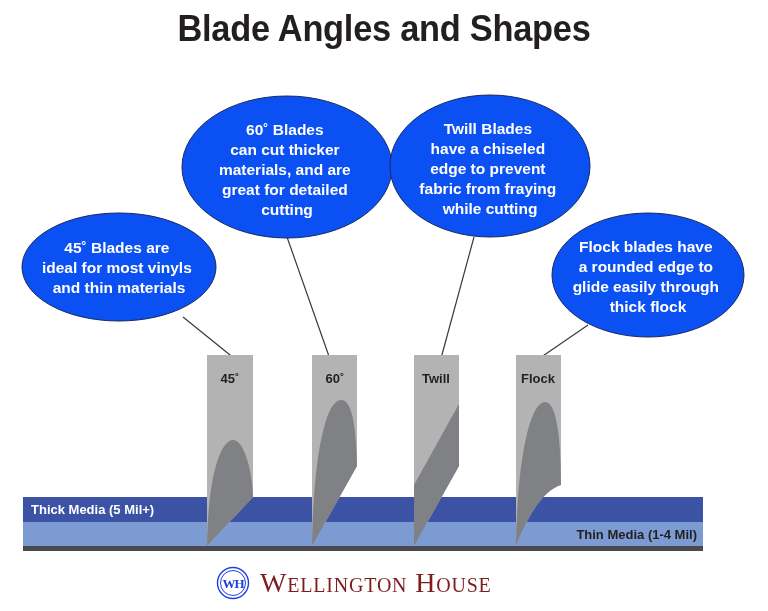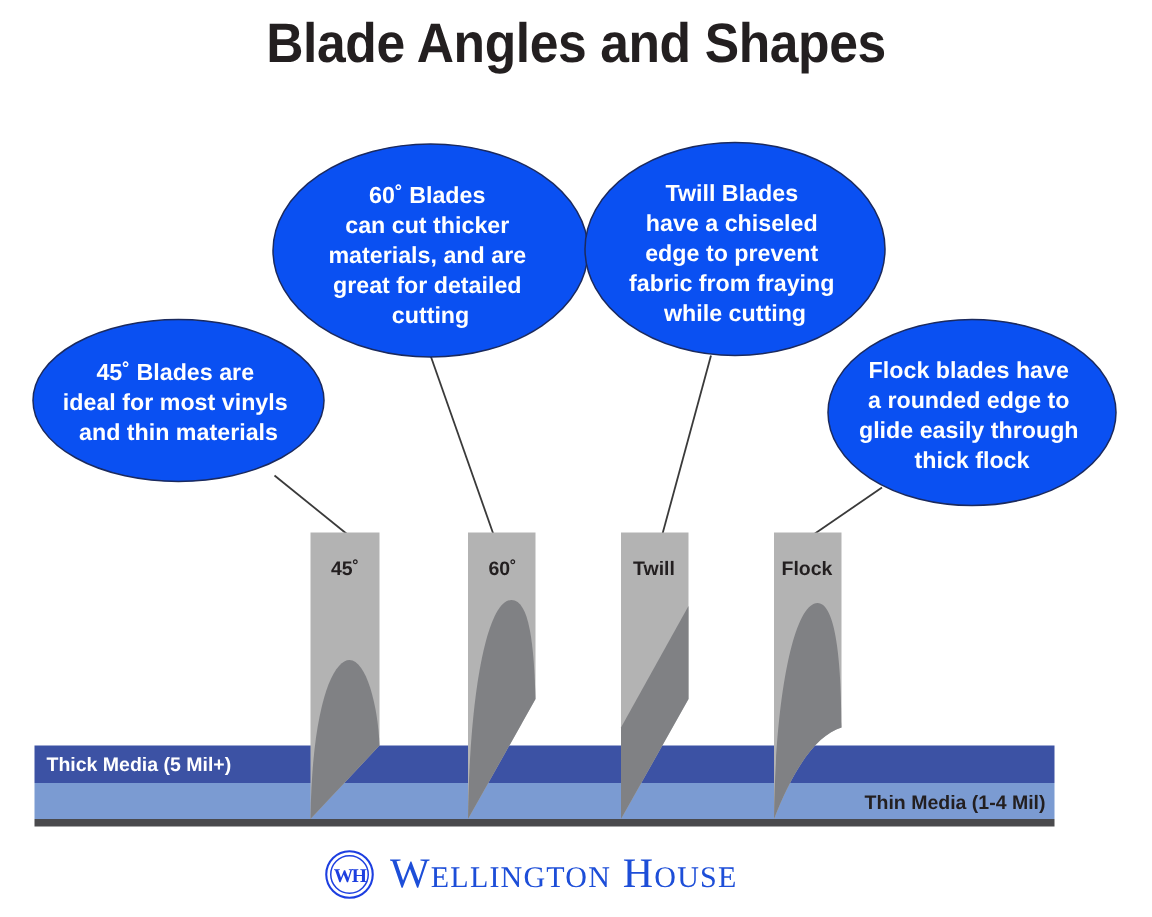--- a/index.html
+++ b/index.html
@@ -58,21 +58,21 @@
       align-items: center;
     }
     .logo-emblem {
       width: 34px;
       height: 34px;
       position: relative;
       margin-right: 10px;
     }
     .logo-text {
       font-family: "Liberation Serif", "DejaVu Serif", serif;
-      color: #1d4ed8;
+      color: #7f1d1d;
       font-size: 28px;
       font-variant: small-caps;
       letter-spacing: 0.8px;
       line-height: 1;
       white-space: nowrap;
     }
   </style>
 </head>
 <body>
 

